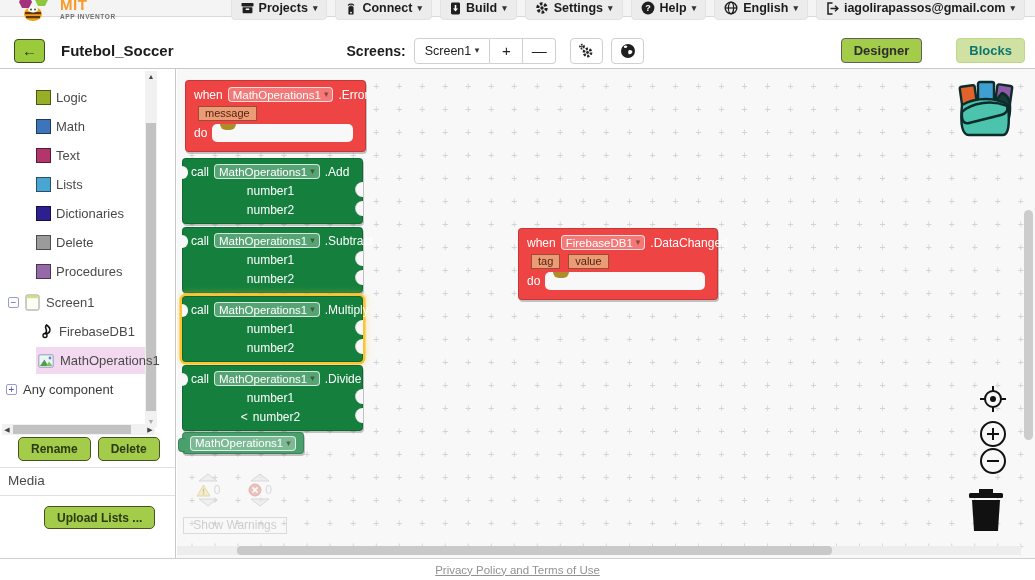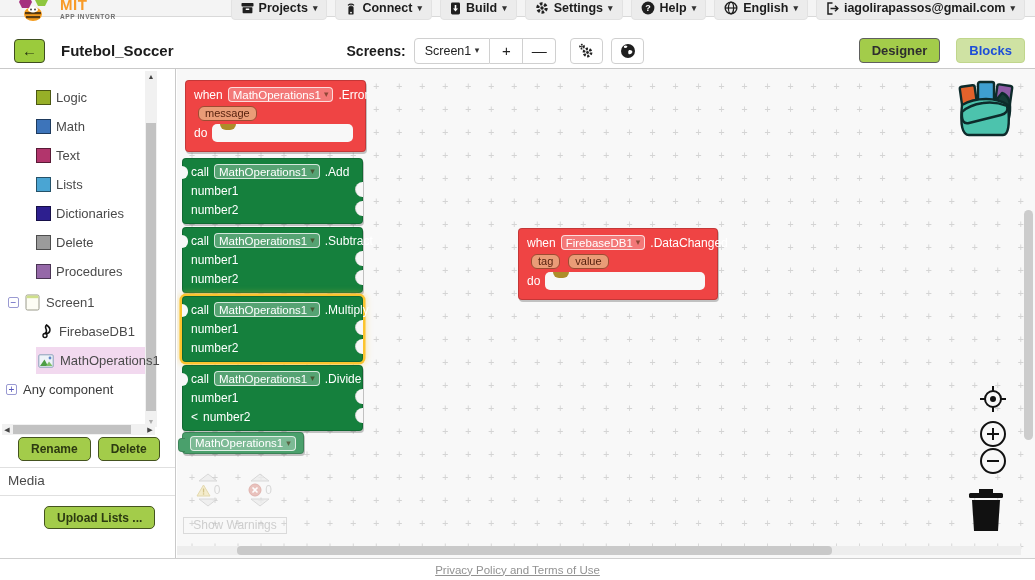--- a/index.html
+++ b/index.html
@@ -30,24 +30,24 @@
   .screens-label { font-size:14px; font-weight:bold; margin-left:165px; }
   .seg { display:flex; }
   .seg .seg-btn { height:26px; background:#fff; border:1px solid #d0d0d0; font-size:12.5px; color:#222;
                   display:flex; align-items:center; justify-content:center; padding:0 10px; cursor:pointer; }
   .seg .seg-btn + .seg-btn { border-left:none; }
   .seg .seg-btn:first-child { border-radius:4px 0 0 4px; }
   .seg .seg-btn:last-child { border-radius:0 4px 4px 0; }
   .seg-btn.sym { font-size:15px; width:33px; }
   .icon-btn { height:26px; width:33px; background:#fff; border:1px solid #d0d0d0; border-radius:4px;
               display:flex; align-items:center; justify-content:center; cursor:pointer; }
-  .view-toggle { margin-left:auto; display:flex; gap:16px; }
+  .view-toggle { margin-left:auto; display:flex; gap:6px; }
   .vt-btn { height:25px; padding:0 12px; border-radius:4px; font-size:13px; font-weight:bold; cursor:pointer; }
   .vt-designer { background:#a3cc4a; border:1.5px solid #5f5f5f; color:#2e2e2e; }
-  .vt-blocks { background:#cfe2a3; border:1.5px solid #c0d68c; color:#1d4ed8; }
+  .vt-blocks { background:#cfe2a3; border:1.5px solid #c0d68c; color:#0f766e;margin-left:28px; }
 
   
   .content { position:absolute; left:0; top:69px; width:1035px; height:489px; }
   .sidebar { position:absolute; left:0; top:0; width:176px; height:489px; background:#fff; border-right:1px solid #c9c9c9; }
   .palette { position:relative; padding-top:14px; }
   .pal-item { display:flex; align-items:center; gap:5px; height:29px; padding-left:36px; cursor:pointer; }
   .pal-chip { width:15px; height:15px; border:1px solid rgba(0,0,0,.5); flex:0 0 auto; }
   .pal-label, .tree-label { font-size:13px; color:#4a4a4a; }
   .tree { margin-top:2px; }
   .tree-row { display:flex; align-items:center; gap:6px; height:29px; cursor:pointer; position:relative; }
@@ -89,29 +89,29 @@
          box-shadow:1px 2px 0 rgba(0,0,0,.22); border:1px solid rgba(0,0,0,.18); cursor:grab; }
   .gold { background:#ef4444; }
   .purple { background:#15803d; }
   .greenblk { background:#4aa06c; }
   .selected { box-shadow:0 0 0 2.5px #fcc42d, 0 0 7px 2px rgba(252,196,45,.55), 1px 2px 0 rgba(0,0,0,.22); }
   .brow { display:flex; align-items:center; gap:5px; height:19px; padding:0 8px; }
   .kw { white-space:nowrap; }
   .chip { display:inline-flex; align-items:center; background:rgba(255,255,255,.28);
           border:1px solid rgba(255,255,255,.75); border-radius:4px; padding:0 4px; height:15px;
           font-size:11.5px; white-space:nowrap; cursor:pointer; }
-  .pchip { background:#ea9c77; border:1px solid #9e4b32; color:#57220f; border-radius:6px;
+  .pchip { background:#ea9c77; border:1px solid #9e4b32; color:#57220f; border-radius:0;
            padding:0 6px; height:15px; font-size:11px; display:inline-flex; align-items:center; cursor:pointer; }
   .params { padding-left:12px; gap:8px; height:18px; }
   .dorow { height:22px; padding-bottom:0; }
   .doslot { flex:1; height:18px; background:#f8f8f8; border-radius:5px; position:relative; margin-right:2px; }
   .doslot .notch { position:absolute; left:8px; top:0; width:16px; height:6px; background:#ad8d2a; border-radius:0 0 8px 8px; }
   .evt { padding:4px 2px 7px 0; }
   .call { padding:3px 0 4px; }
-  .arg { justify-content:flex-start; padding-right:12px; height:19px; }
+  .arg { justify-content:center; padding-right:12px; height:19px; }
   .socket { position:absolute; right:-1px; width:8px; height:15px; background:#f8f8f8;
             border-radius:8px 0 0 8px; border-left:1px solid rgba(0,0,0,.15); }
   .lnotch { position:absolute; left:-1px; top:7px; width:6px; height:13px; background:#f8f8f8; border-radius:0 7px 7px 0; }
   .getter { height:22px; display:flex; align-items:center; padding:0 7px; }
   .getter::before { content:""; position:absolute; left:-5px; top:5px; width:6px; height:12px;
                     background:#4aa06c; border-radius:4px 0 0 4px; border:1px solid rgba(0,0,0,.18); border-right:none; }
 
   
   .warn-cluster { position:absolute; left:6px; top:404px; width:110px; opacity:.78; }
   .wcol { position:absolute; top:0; width:30px; text-align:center; }

